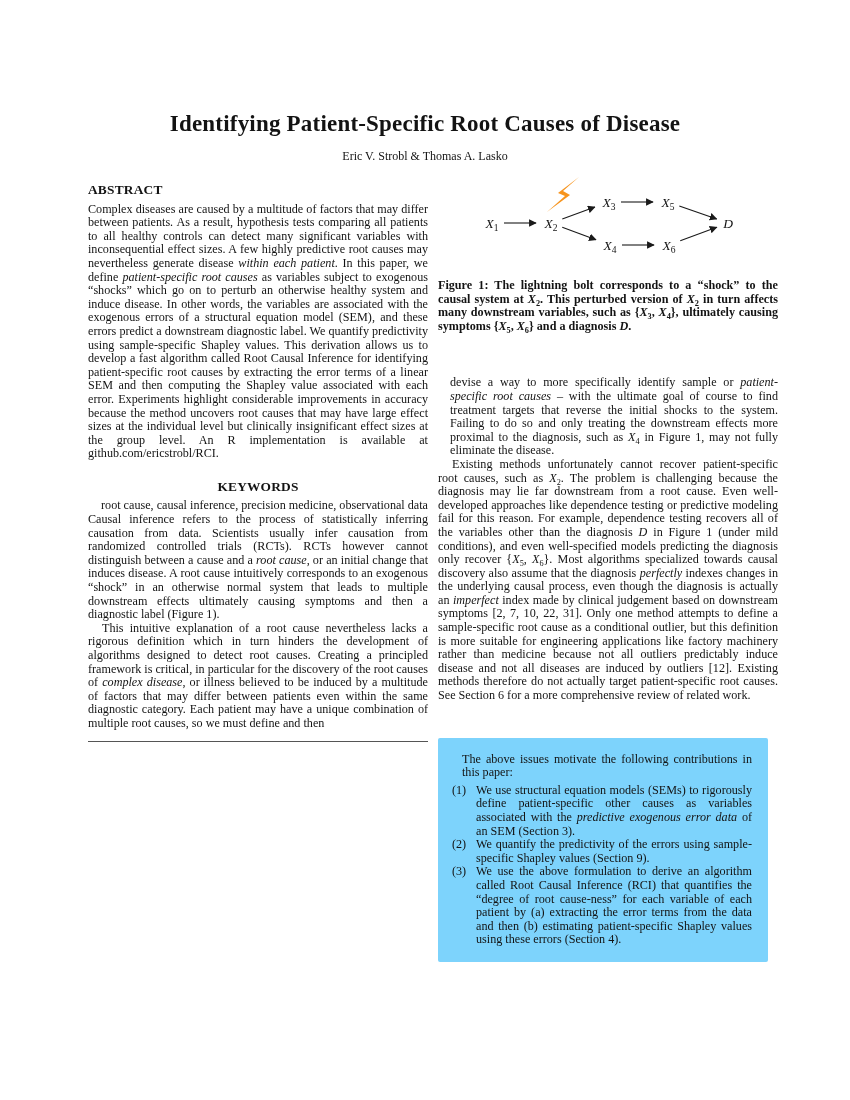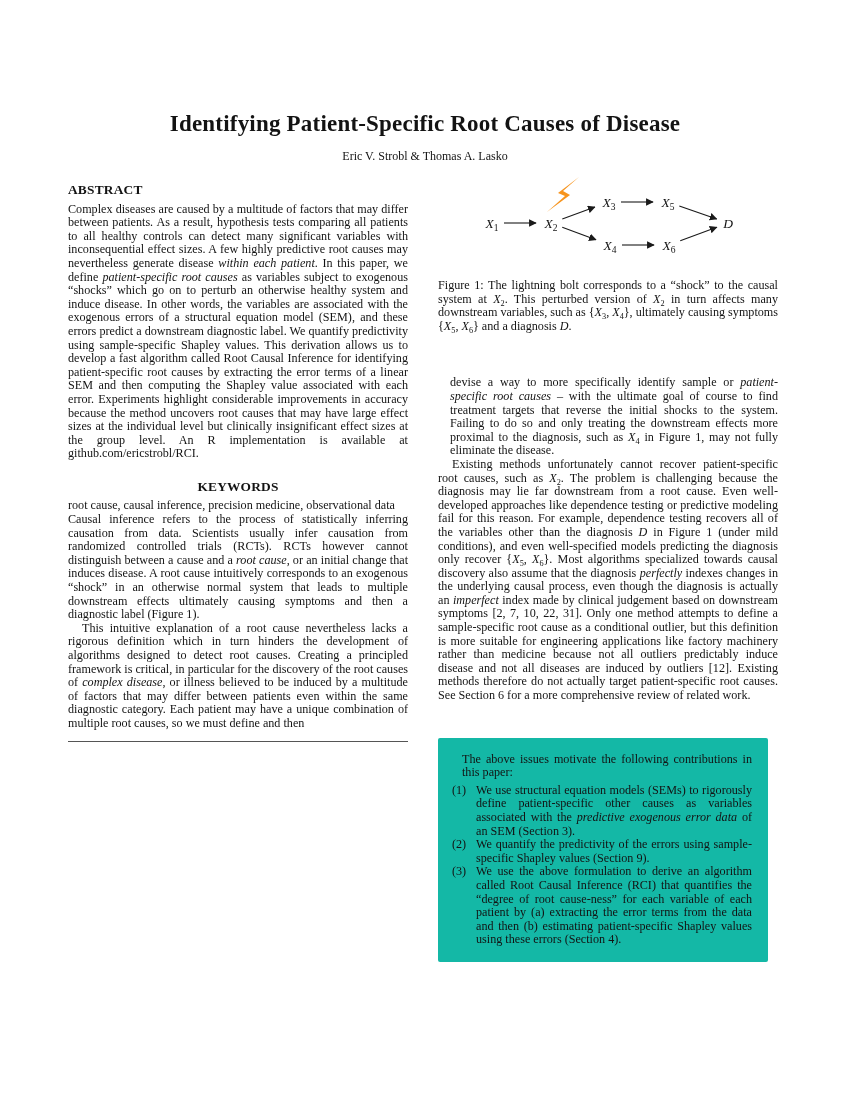--- a/index.html
+++ b/index.html
@@ -9,33 +9,33 @@
   }
   .title{
     position:absolute;top:111px;left:0;width:850px;text-align:center;
     font-size:23px;font-weight:bold;letter-spacing:.2px;
   }
   .authors{
     position:absolute;top:149px;left:0;width:850px;text-align:center;
     font-size:12px;
   }
   .col{position:absolute;width:340px;font-size:12.15px;line-height:13.6px;text-align:justify;}
-  .col-left{left:68px;top:183px;}
+  .col-left{left:88px;top:183px;}
   .col-right{left:438px;top:176px;}
   .sec-head{font-weight:bold;font-size:13.4px;margin:0 0 6px 0;text-align:left;letter-spacing:.2px;}
   .sec-head .sec-num{display:inline-block;width:22px;}
   .mt-keywords{margin-top:19px;text-align:center;}
   .mt-intro{margin-top:25px;}
   p{margin:0;}
   .indent{text-indent:14px;}
   .it{font-style:italic;}
   sub{font-size:.68em;line-height:0;}
   .foot-rule{border:none;border-top:1.4px solid #555;margin:10px 0 0 0;width:340px;}
   .figwrap{width:340px;height:96px;}
-  .fig-caption{font-weight:normal;margin-top:7px;}
+  .fig-caption{font-weight:bold;margin-top:7px;}
   .bodystart{margin-top:43px;margin-left:12px;}
   .contrib-box{
     margin-top:35px;border-radius:2px;
     padding:15px 16px 15px 14px;width:300px;
   }
   .box-intro{margin:0 0 4px 10px;text-align:justify;}
   .box-item{display:flex;margin:0 0 0 0;}
   .box-item .num{flex:0 0 24px;text-align:left;}
   .box-item .itxt{flex:1;text-align:justify;}
 </style>
@@ -45,21 +45,21 @@
 <div class="page">
 
   <div class="title">Identifying Patient-Specific Root Causes of Disease</div>
   <div class="authors">Eric V. Strobl &amp; Thomas A. Lasko</div>
 
   <div class="col col-left">
     <p class="sec-head">ABSTRACT</p>
     <p><span>Complex diseases are caused by a multitude of factors that may differ between patients. As a result, hypothesis tests comparing all patients to all healthy controls can detect many significant variables with inconsequential effect sizes. A few highly predictive root causes may nevertheless generate disease </span><span class="it">within each patient</span><span>. In this paper, we define </span><span class="it">patient-specific root causes</span><span> as variables subject to exogenous “shocks” which go on to perturb an otherwise healthy system and induce disease. In other words, the variables are associated with the exogenous errors of a structural equation model (SEM), and these errors predict a downstream diagnostic label. We quantify predictivity using sample-specific Shapley values. This derivation allows us to develop a fast algorithm called Root Causal Inference for identifying patient-specific root causes by extracting the error terms of a linear SEM and then computing the Shapley value associated with each error. Experiments highlight considerable improvements in accuracy because the method uncovers root causes that may have large effect sizes at the individual level but clinically insignificant effect sizes at the group level. An R implementation is available at github.com/ericstrobl/RCI.</span></p>
 
     <p class="sec-head mt-keywords">KEYWORDS</p>
-    <p style="text-align:left;">root cause, causal inference, precision medicine, observational data</p>
+    <p style="text-align:right;">root cause, causal inference, precision medicine, observational data</p>
 
     <p><span>Causal inference refers to the process of statistically inferring causation from data. Scientists usually infer causation from randomized controlled trials (RCTs). RCTs however cannot distinguish between a cause and a </span><span class="it">root cause</span><span>, or an initial change that induces disease. A root cause intuitively corresponds to an exogenous “shock” in an otherwise normal system that leads to multiple downstream effects ultimately causing symptoms and then a diagnostic label (Figure 1).</span></p>
     <p class="indent"><span>This intuitive explanation of a root cause nevertheless lacks a rigorous definition which in turn hinders the development of algorithms designed to detect root causes. Creating a principled framework is critical, in particular for the discovery of the root causes of </span><span class="it">complex disease</span><span>, or illness believed to be induced by a multitude of factors that may differ between patients even within the same diagnostic category. Each patient may have a unique combination of multiple root causes, so we must define and then</span></p>
 
     <hr class="foot-rule">
   </div>
 
   <div class="col col-right">
     <div class="figwrap">
       <svg id="figsvg" width="340" height="96" viewBox="0 0 340 96">
@@ -83,21 +83,21 @@
           <text x="231" y="73.5" text-anchor="middle" font-family="&quot;Liberation Serif&quot;,serif" font-style="italic" font-size="13.5" fill="#131313">X<tspan dy="3" font-size="9.5" font-style="normal">6</tspan></text>
           <text x="290" y="51.5" text-anchor="middle" font-family="&quot;Liberation Serif&quot;,serif" font-style="italic" font-size="13.5" fill="#131313">D</text>
           <polygon points="141,1 120,17 127,20 109,36 132,19 125,15" fill="#F7941D"></polygon>
         </svg>
     </div>
     <p class="fig-caption"><span>Figure 1: The lightning bolt corresponds to a “shock” to the causal system at </span><span class="it">X</span><sub>2</sub><span>. This perturbed version of </span><span class="it">X</span><sub>2</sub><span> in turn affects many downstream variables, such as {</span><span class="it">X</span><sub>3</sub><span>, </span><span class="it">X</span><sub>4</sub><span>}, ultimately causing symptoms {</span><span class="it">X</span><sub>5</sub><span>, </span><span class="it">X</span><sub>6</sub><span>} and a diagnosis </span><span class="it">D</span><span>.</span></p>
 
     <p class="bodystart"><span>devise a way to more specifically identify sample or </span><span class="it">patient-specific root causes</span><span> – with the ultimate goal of course to find treatment targets that reverse the initial shocks to the system. Failing to do so and only treating the downstream effects more proximal to the diagnosis, such as </span><span class="it">X</span><sub>4</sub><span> in Figure 1, may not fully eliminate the disease.</span></p>
     <p class="indent"><span>Existing methods unfortunately cannot recover patient-specific root causes, such as </span><span class="it">X</span><sub>2</sub><span>. The problem is challenging because the diagnosis may lie far downstream from a root cause. Even well-developed approaches like dependence testing or predictive modeling fail for this reason. For example, dependence testing recovers all of the variables other than the diagnosis </span><span class="it">D</span><span> in Figure 1 (under mild conditions), and even well-specified models predicting the diagnosis only recover {</span><span class="it">X</span><sub>5</sub><span>, </span><span class="it">X</span><sub>6</sub><span>}. Most algorithms specialized towards causal discovery also assume that the diagnosis </span><span class="it">perfectly</span><span> indexes changes in the underlying causal process, even though the diagnosis is actually an </span><span class="it">imperfect</span><span> index made by clinical judgement based on downstream symptoms [2, 7, 10, 22, 31]. Only one method attempts to define a sample-specific root cause as a conditional outlier, but this definition is more suitable for engineering applications like factory machinery rather than medicine because not all outliers predictably induce disease and not all diseases are induced by outliers [12]. Existing methods therefore do not actually target patient-specific root causes. See Section 6 for a more comprehensive review of related work.</span></p>
 
-    <div class="contrib-box" id="contrib-box" style="background: #14b8a6;">
+    <div class="contrib-box" id="contrib-box" style="background: #7dd3fc;">
       <p class="box-intro"><span>The above issues motivate the following contributions in this paper:</span></p>
       <div id="contrib-list">
           <div class="box-item">
             <span class="num">(1)</span>
             <span class="itxt"><span>We use structural equation models (SEMs) to rigorously define patient-specific other causes as variables associated with the </span><span class="it">predictive exogenous error data</span><span> of an SEM (Section 3).</span></span>
           </div>
           <div class="box-item">
             <span class="num">(2)</span>
             <span class="itxt"><span>We quantify the predictivity of the errors using sample-specific Shapley values (Section 9).</span></span>
           </div>

